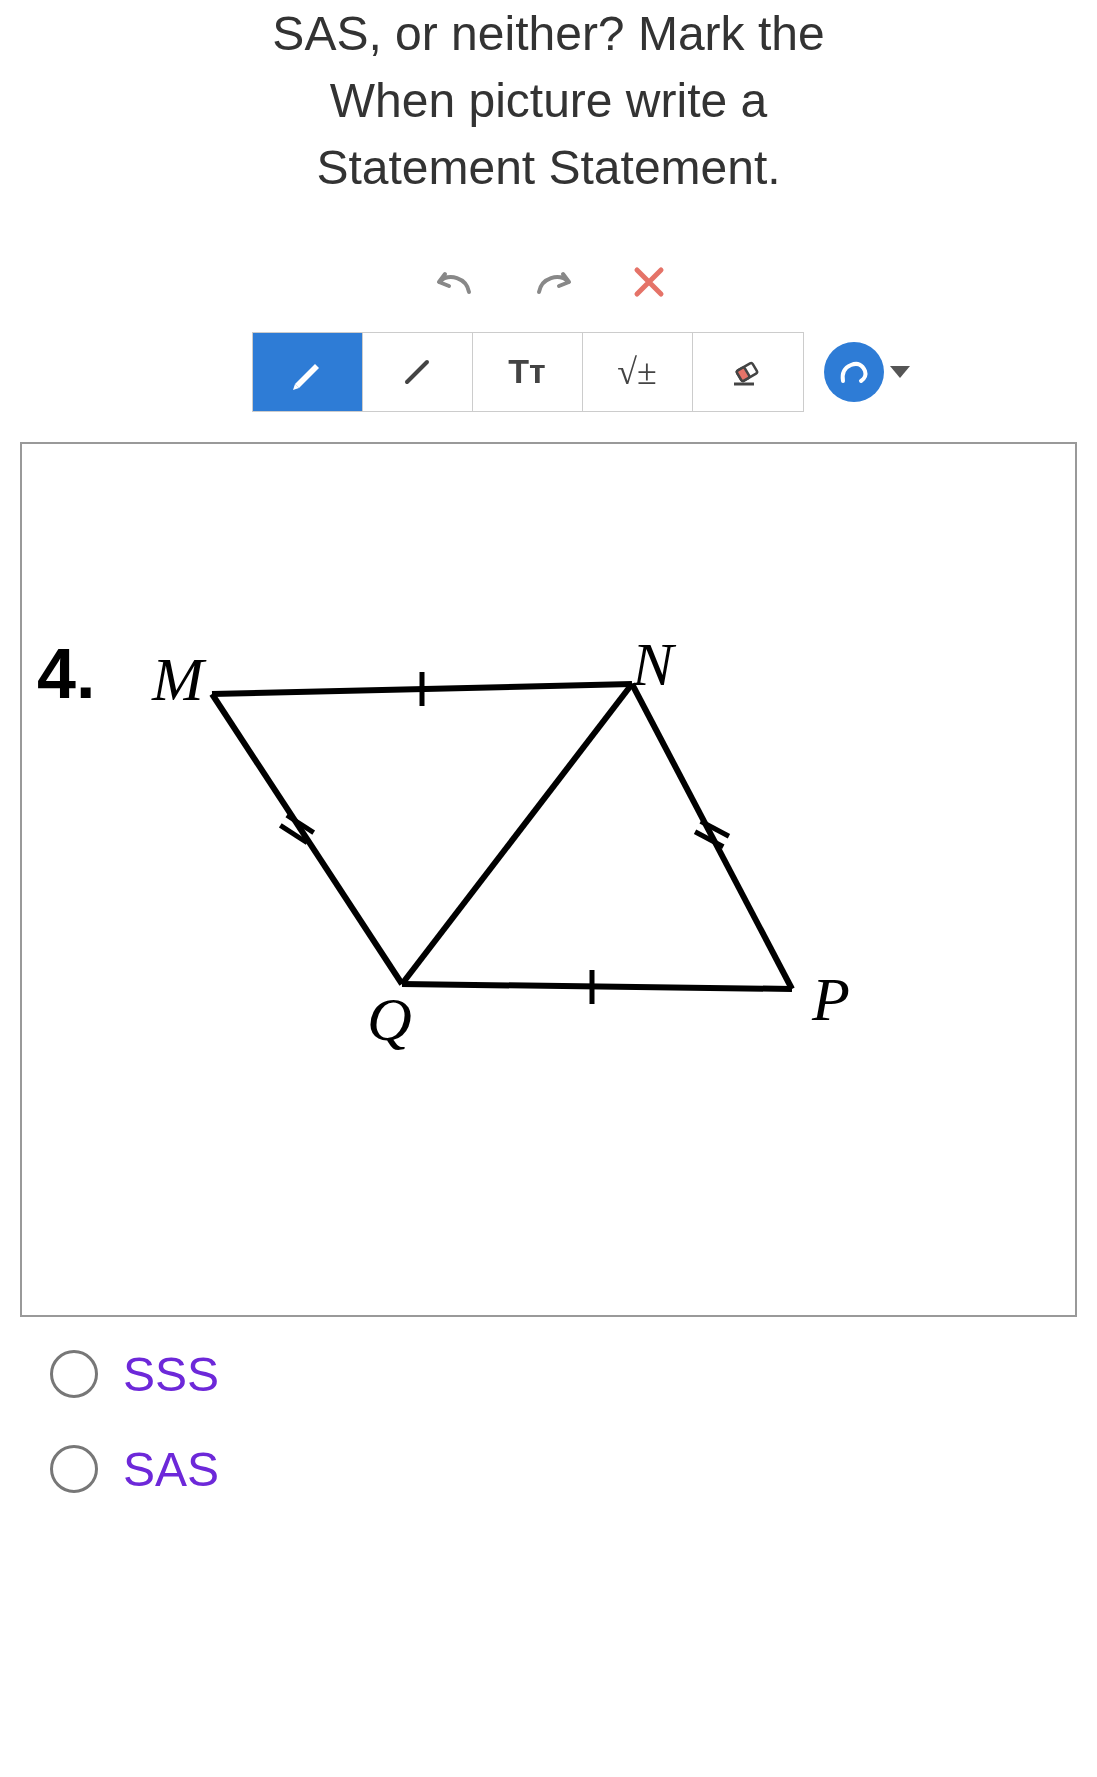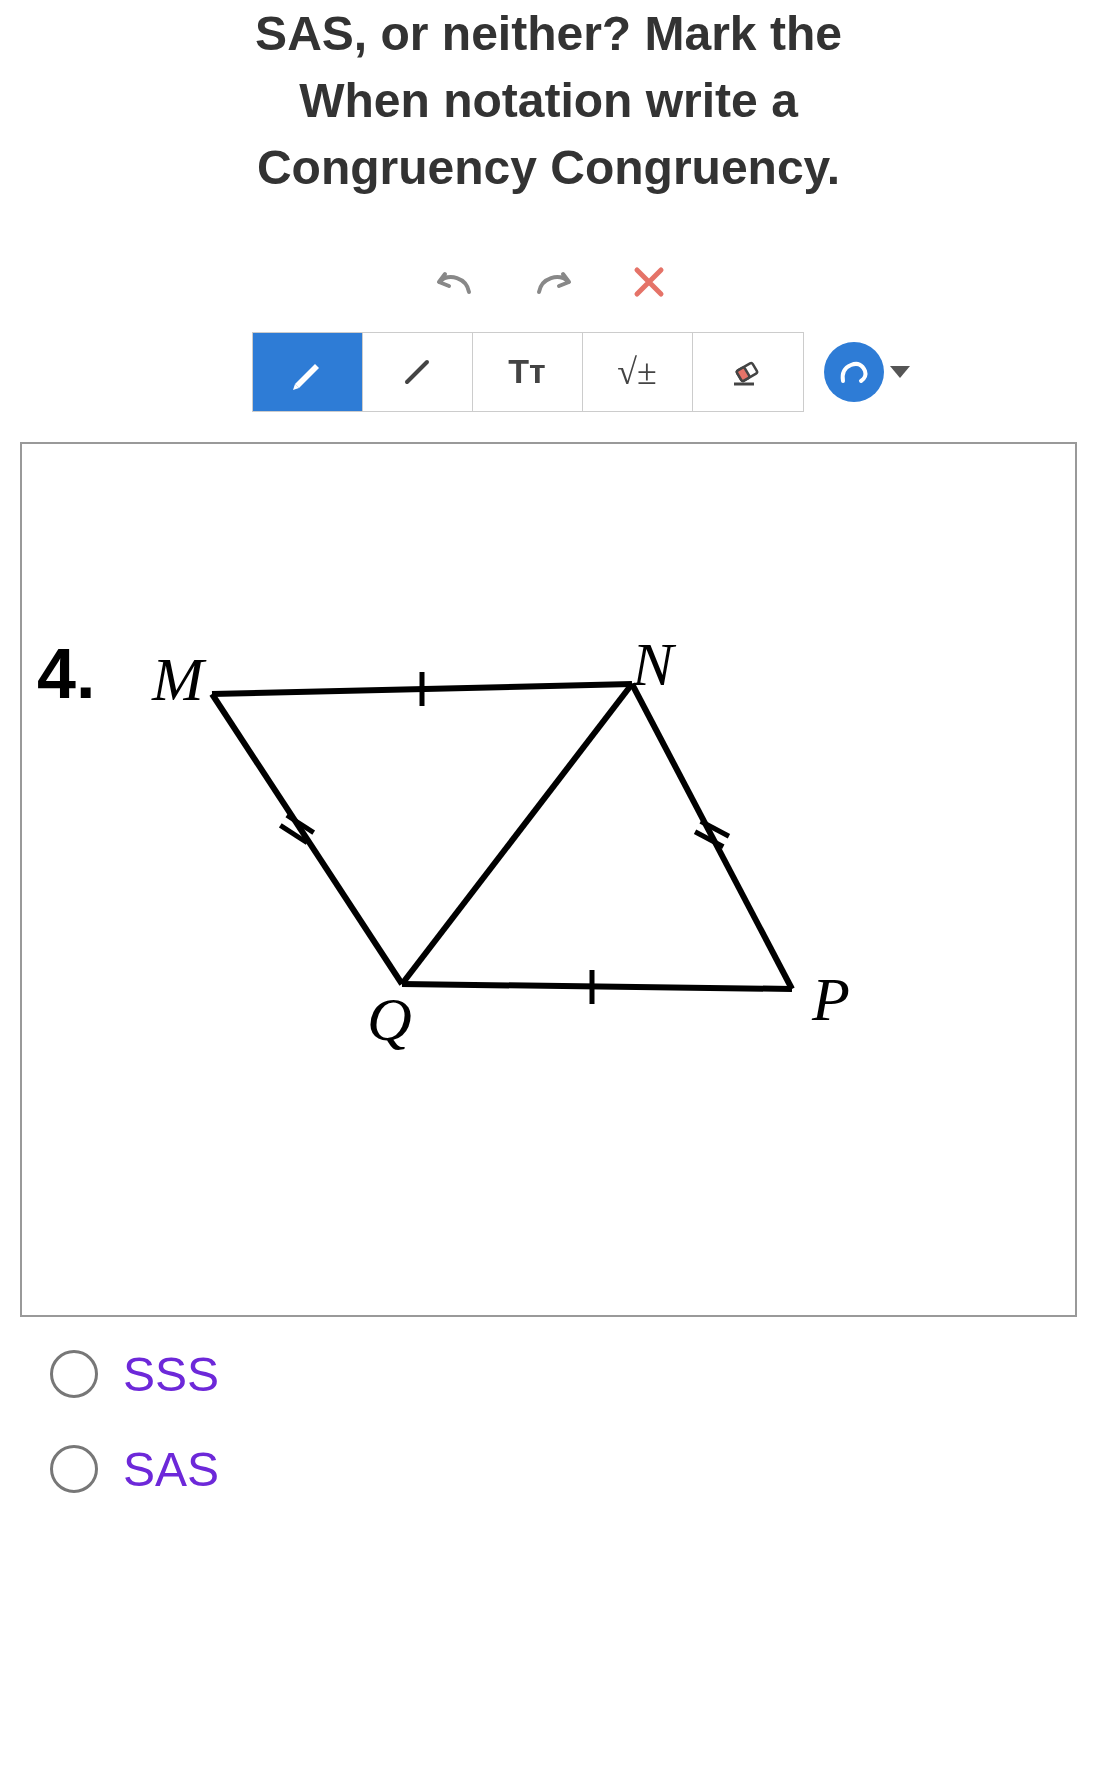--- a/index.html
+++ b/index.html
@@ -10,21 +10,21 @@
     height: 1777px;
     position: relative;
     color: #333;
   }
   .instruction {
     text-align: center;
     font-size: 48px;
     line-height: 1.4;
     color: #333;
     padding: 0 40px 30px 40px;
-    font-weight: 700;
+    font-weight: 400;
   }
   .top-icons {
     display: flex;
     justify-content: center;
     gap: 50px;
     margin: 30px 0 30px 0;
   }
   .top-icons svg { display: block; }
   .toolbar {
     display: flex;
@@ -121,22 +121,22 @@
     color: #6d28d9;
   }
   .tt-label { font-family: Arial; font-size: 34px; font-weight:bold; color:#444; }
   .sqrt-label { font-family: 'Times New Roman', serif; font-size: 36px; color:#444; }
 </style>
 </head>
 <body>
 
 <div class="instruction">
   <div>SAS, or neither? Mark the</div>
-  <div>When notation write a</div>
-  <div>Congruency Congruency.</div>
+  <div>When picture write a</div>
+  <div>Statement Statement.</div>
 </div>
 
 <div class="top-icons">
   <span>
     <svg width="50" height="40" viewBox="0 0 50 40">
         <path d="M40 30 A18 18 0 0 0 10 20 M10 20 l6 -8 M10 20 l10 4" stroke="#888" stroke-width="4" fill="none" stroke-linecap="round"></path>
       </svg>
   </span>
   <span>
     <svg width="50" height="40" viewBox="0 0 50 40">

